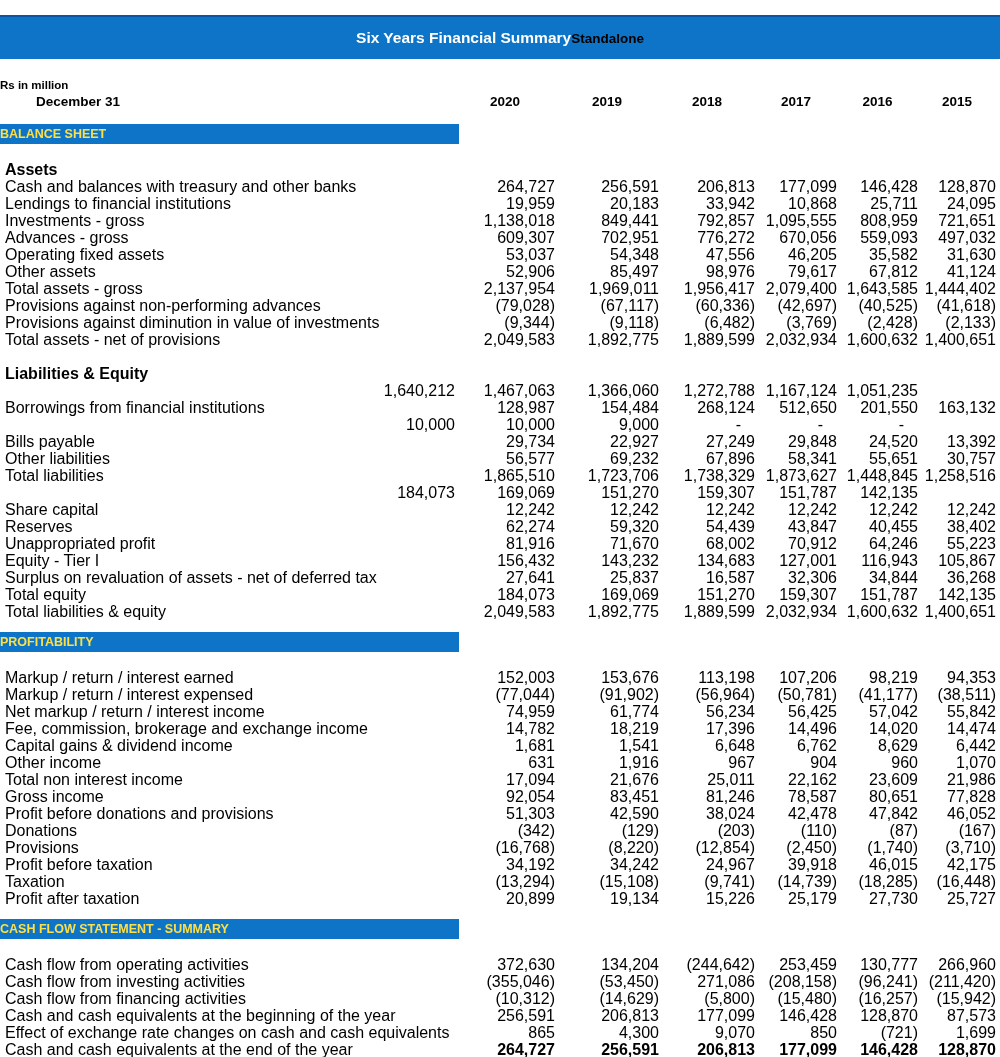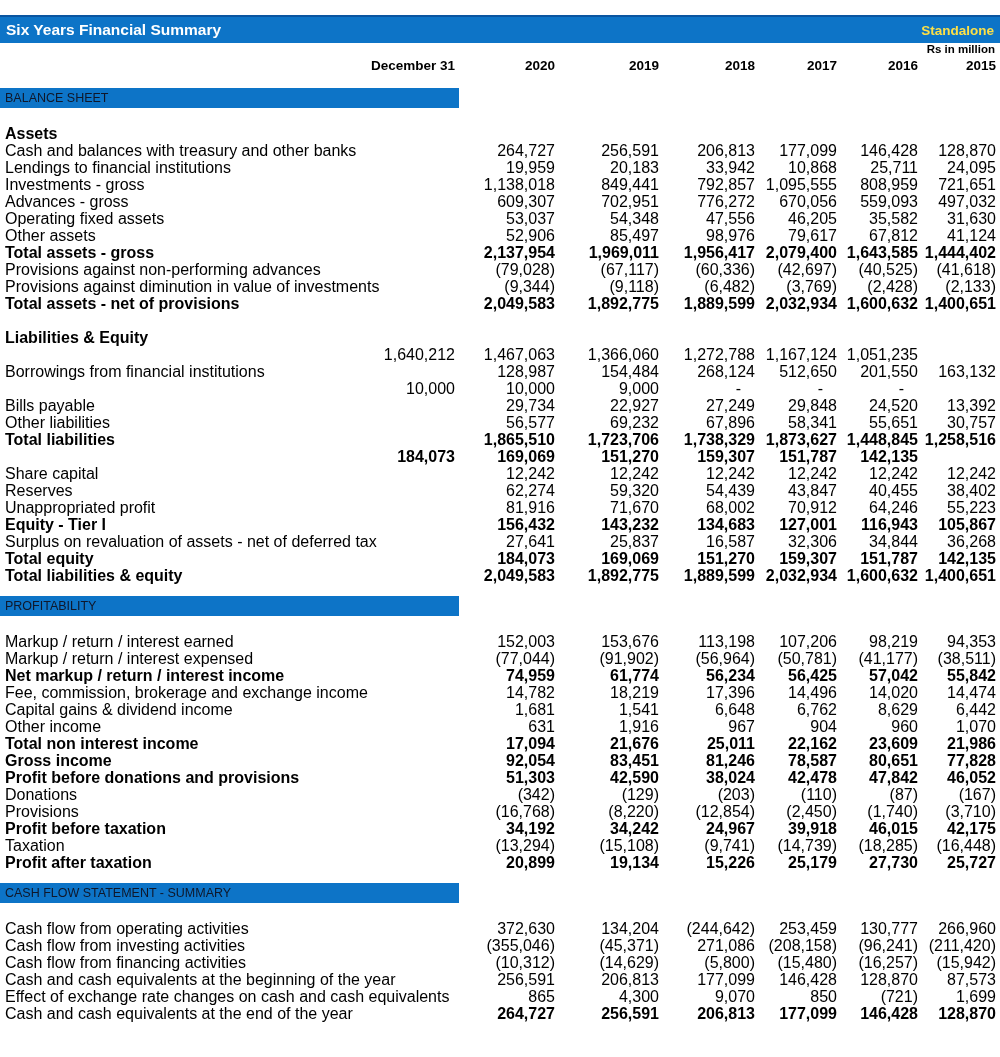--- a/index.html
+++ b/index.html
@@ -2,49 +2,49 @@
 <html style="--accent: #0D74C7; --accent-dark: #0A55A0;"><head>
 <meta charset="utf-8">
 <style>
   html,body{margin:0;padding:0;background:#fff;}
   .page{
     width:1000px;height:1057px;background:#fff;color:#000;
     font-family:"Liberation Sans",sans-serif;overflow:hidden;box-sizing:border-box;
   }
   .top-gap{height:15px;}
   .header-bar{
-    height:28px;background:var(--accent,#0D74C7);border-top:2px solid var(--accent-dark,#0A55A0);
-    display:flex;align-items:center;justify-content:space-between;
+    height:44px;background:var(--accent,#0D74C7);border-top:2px solid var(--accent-dark,#0A55A0);
+    display:flex;align-items:center;justify-content:center;
     padding:0 6px;box-sizing:border-box;
   }
   .header-title{color:#fff;font-weight:bold;font-size:15.5px;white-space:nowrap;}
-  .header-right{color:#fde047;font-weight:bold;font-size:13.5px;white-space:nowrap;}
+  .header-right{color:#000000;font-weight:bold;font-size:13.5px;white-space:nowrap;}
   .unit-row{
-    margin-top:0;height:13px;line-height:13px;text-align:right;
-    padding-right:5px;font-weight:bold;font-size:11.5px;
+    margin-top:20px;height:13px;line-height:13px;text-align:left;
+    padding-right:21px;font-weight:bold;font-size:11.5px;
   }
   .grid{
     display:grid;
     grid-template-columns:450px 100px 104px 96px 82px 81px 78px;
     padding-left:5px;box-sizing:border-box;
   }
   .cols-row{height:17px;line-height:17px;font-weight:bold;font-size:13.5px;margin-top:1px;}
-  .cols-row .date-label{text-align:right;}
-  .cols-row .year{text-align:right;white-space:nowrap;}
+  .cols-row .date-label{text-align:left;margin-left:31px;}
+  .cols-row .year{text-align:center;white-space:nowrap;}
   .section-bar{
     margin-top:12px;width:459px;height:20px;background:var(--accent,#0D74C7);
-    color:#0f172a;font-weight:normal;font-size:12.5px;line-height:20px;
-    padding-left:5px;box-sizing:border-box;white-space:nowrap;
+    color:#fde047;font-weight:bold;font-size:12.5px;line-height:20px;
+    box-sizing:border-box;white-space:nowrap;
   }
   .section-bar.first{margin-top:14px;}
   .rows{margin-top:17px;}
   .row{height:17px;line-height:17px;font-size:16px;}
   .row .lbl{text-align:left;white-space:nowrap;overflow:hidden;}
   .row .val{text-align:right;white-space:nowrap;}
-  .row.bold{font-weight:bold;}
+  .row.bold{font-weight:normal;}
   .row.subhead{font-weight:bold;}
   .row.boldvals .val{font-weight:bold;}
   .val.dash{padding-right:14px;box-sizing:border-box;}
   .spacer{height:17px;}
 </style>
 </head>
 <body>
 
 <div class="page">
   <div class="top-gap"></div>
@@ -426,21 +426,21 @@
           <span class="val">372,630</span>
           <span class="val">134,204</span>
           <span class="val">(244,642)</span>
           <span class="val">253,459</span>
           <span class="val">130,777</span>
           <span class="val">266,960</span>
         </div>
         <div class="grid row">
           <span class="lbl">Cash flow from investing activities</span>
           <span class="val">(355,046)</span>
-          <span class="val">(45,371)</span>
+          <span class="val">(53,450)</span>
           <span class="val">271,086</span>
           <span class="val">(208,158)</span>
           <span class="val">(96,241)</span>
           <span class="val">(211,420)</span>
         </div>
         <div class="grid row">
           <span class="lbl">Cash flow from financing activities</span>
           <span class="val">(10,312)</span>
           <span class="val">(14,629)</span>
           <span class="val">(5,800)</span>

